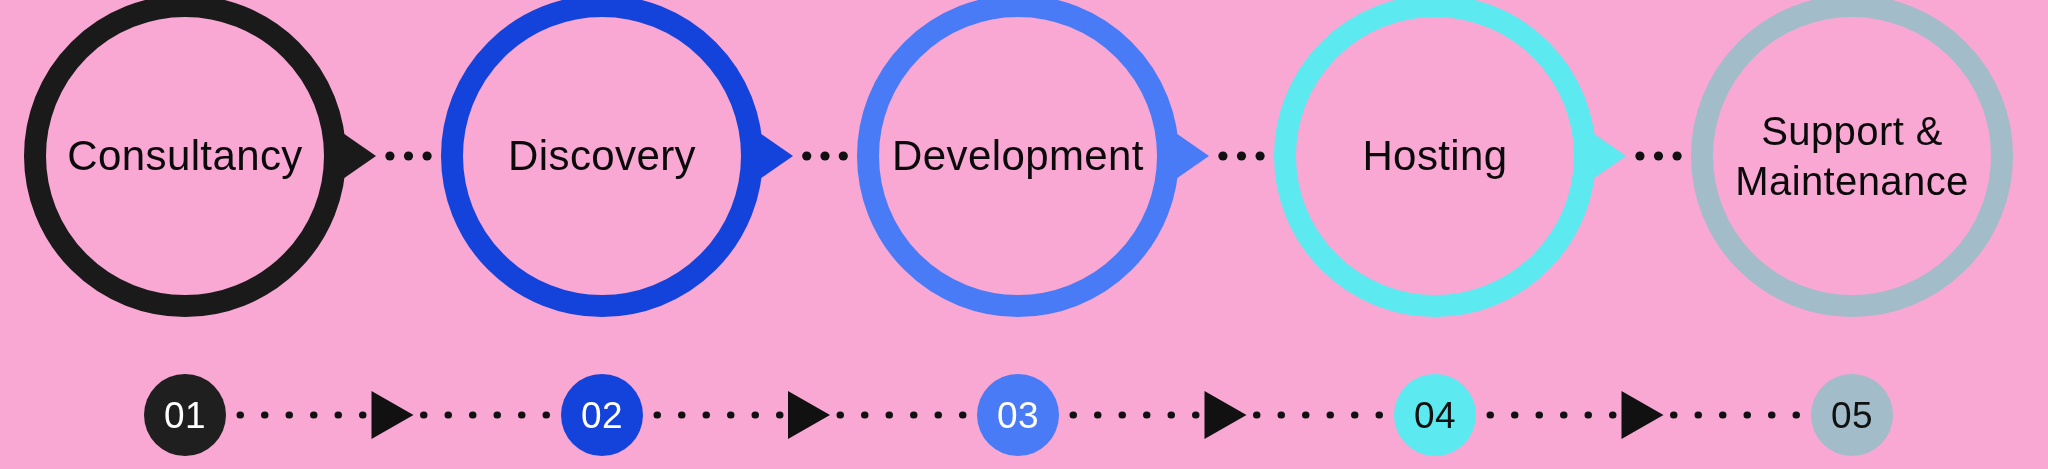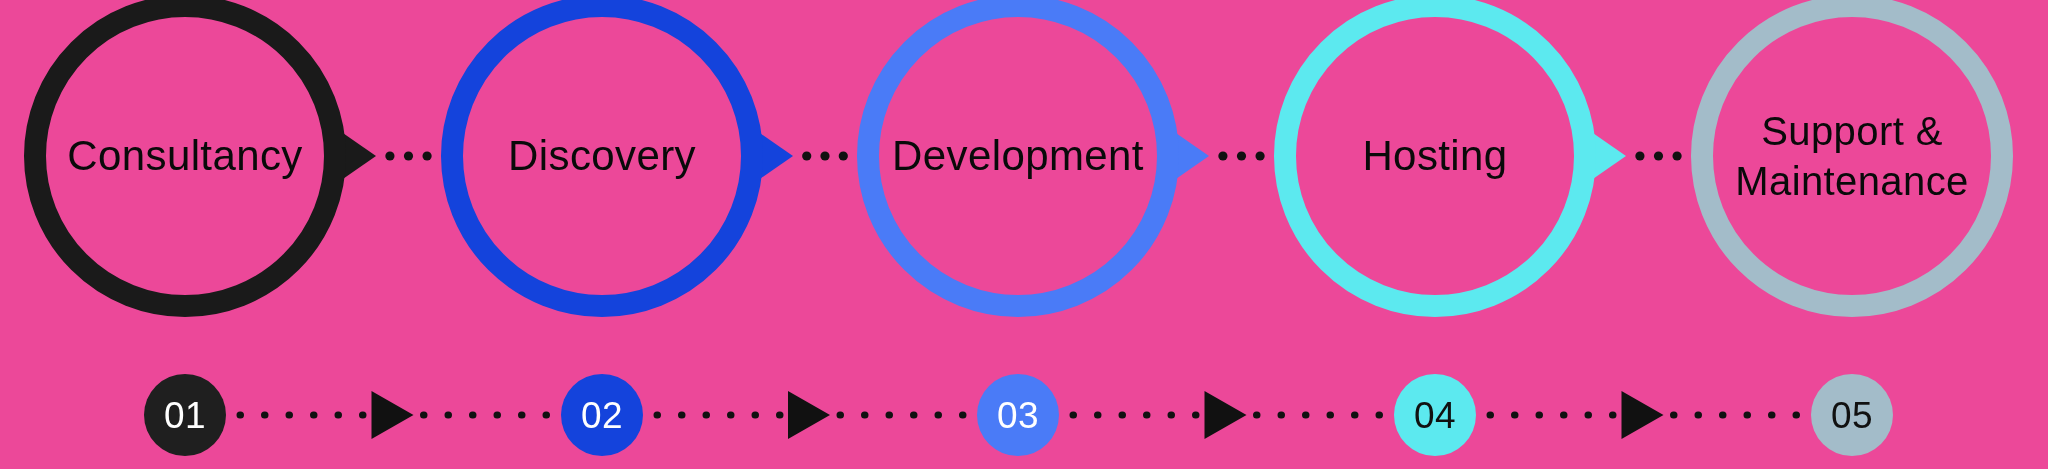--- a/index.html
+++ b/index.html
@@ -4,21 +4,21 @@
 <style>
   html, body {
     margin: 0;
     padding: 0;
     background: #ffffff;
   }
   #stage {
     position: relative;
     width: 2048px;
     height: 469px;
-    background: #ec4899;
+    background: #f9a8d4;
     overflow: hidden;
     font-family: "Liberation Sans", sans-serif;
   }
   #diagram-svg {
     position: absolute;
     top: 0;
     left: 0;
     width: 2048px;
     height: 469px;
     display: block;

